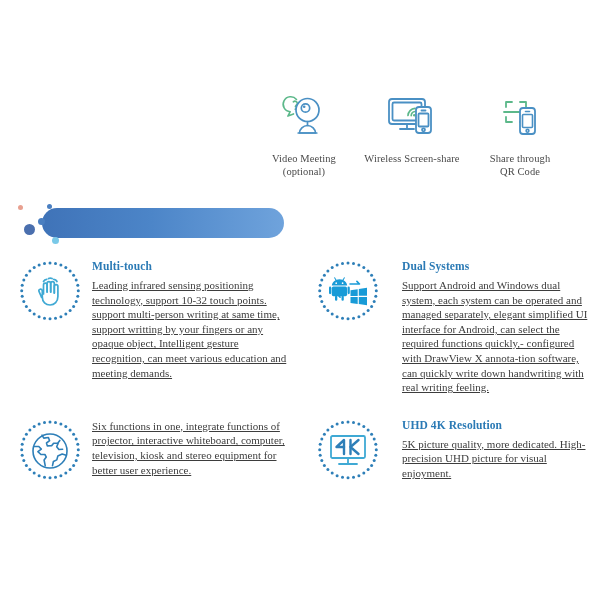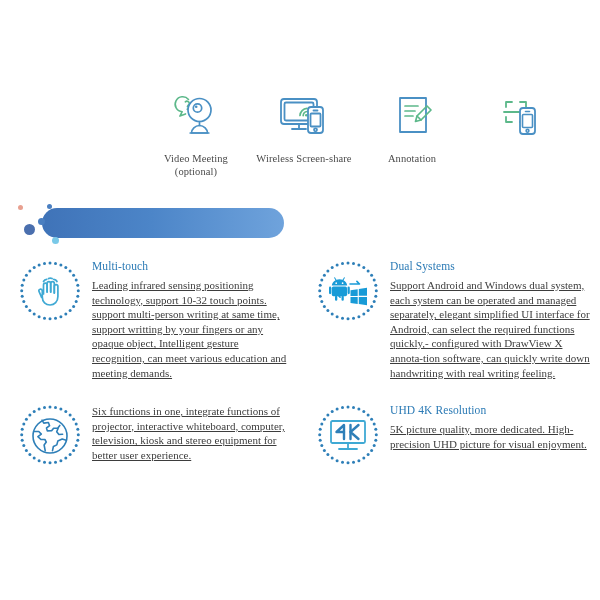--- a/index.html
+++ b/index.html
@@ -91,20 +91,21 @@
     display: flex;
   }
   .fcell {
     width: 300px;
     display: flex;
     padding: 6px 10px 0 18px;
     box-sizing: border-box;
   }
   .fcell.right {
     padding-left: 16px;
+    gap: 12px;
   }
   .ficon {
     width: 64px;
     min-width: 64px;
     height: 64px;
     position: relative;
     margin-top: 2px;
   }
   .dotring {
     position: absolute;
@@ -119,21 +120,21 @@
     display: flex;
     align-items: center;
     justify-content: center;
   }
   .ftext {
     padding-left: 10px;
     padding-top: 2px;
   }
   .ftitle {
     font-family: "Liberation Serif", serif;
-    font-weight: normal;
+    font-weight: bold;
     font-size: 11.5px;
     color: #2b7ab5;
     margin: 0 0 6px 0;
     letter-spacing: 0.1px;
   }
   .fbody {
     font-family: "Liberation Serif", serif;
     font-size: 11px;
     line-height: 14.6px;
     color: #3d3d3d;
@@ -195,60 +196,44 @@
         </g>
       </svg>
     </div>
     <div class="cap">
       <div>Wireless Screen-share</div>
       <div></div>
     </div>
   </div>
 
 
-  <div class="top-item">
-    <div class="glyph">
-      <svg width="54" height="54" viewBox="0 0 54 54">
-        <g fill="none" stroke="#4a90c4" stroke-width="1.8" stroke-linejoin="round">
-          <rect x="15" y="8" width="26" height="34"></rect>
-        </g>
-        <g fill="none" stroke="#5cb88a" stroke-width="1.7" stroke-linecap="round" stroke-linejoin="round">
-          <path d="M20 16h13"></path>
-          <path d="M20 21h10"></path>
-          <path d="M20 26h8"></path>
-          <path d="M32 26l10-10 4 4-10 10z"></path>
-          <path d="M32 26l-1.5 5.5 5.5-1.5"></path>
-        </g>
-      </svg>
-    </div>
-    <div class="cap">
-      <div>Annotation</div>
-      <div></div>
-    </div>
-  </div>
 
   <div class="top-item">
     <div class="glyph">
       <svg width="54" height="54" viewBox="0 0 54 54">
         <g fill="none" stroke="#5cb88a" stroke-width="1.8" stroke-linecap="round" stroke-linejoin="round">
           <path d="M13 17v-5h6"></path>
           <path d="M33 17v-5h-6"></path>
           <path d="M13 27v5h6"></path>
           <path d="M33 27v5h-6"></path>
           <path d="M11 22h24"></path>
         </g>
         <g fill="#ffffff" stroke="#4a90c4" stroke-width="1.8" stroke-linecap="round" stroke-linejoin="round">
           <rect x="27" y="18" width="15" height="26" rx="3"></rect>
         </g>
         <g fill="none" stroke="#4a90c4" stroke-width="1.6" stroke-linecap="round" stroke-linejoin="round">
           <path d="M32.5 21.5h4"></path>
           <rect x="29.5" y="24.5" width="10" height="13" rx="1"></rect>
           <circle cx="34.5" cy="40.8" r="1.4"></circle>
         </g>
       </svg>
+    </div>
+    <div class="cap">
+      <div>Share through</div>
+      <div>QR Code</div>
     </div>
   </div>
 
 </div>
 
 <div class="banner-wrap">
   <div class="dot" style="left:18px; top:5px; width:5px; height:5px; background:#e8a090;"></div>
   <div class="dot" style="left:47px; top:4px; width:5px; height:5px; background:#4a7fc1;"></div>
   <div class="banner-pill"></div>
   <div class="dot" style="left:24px; top:24px; width:11px; height:11px; background:#4a6fae;"></div>

